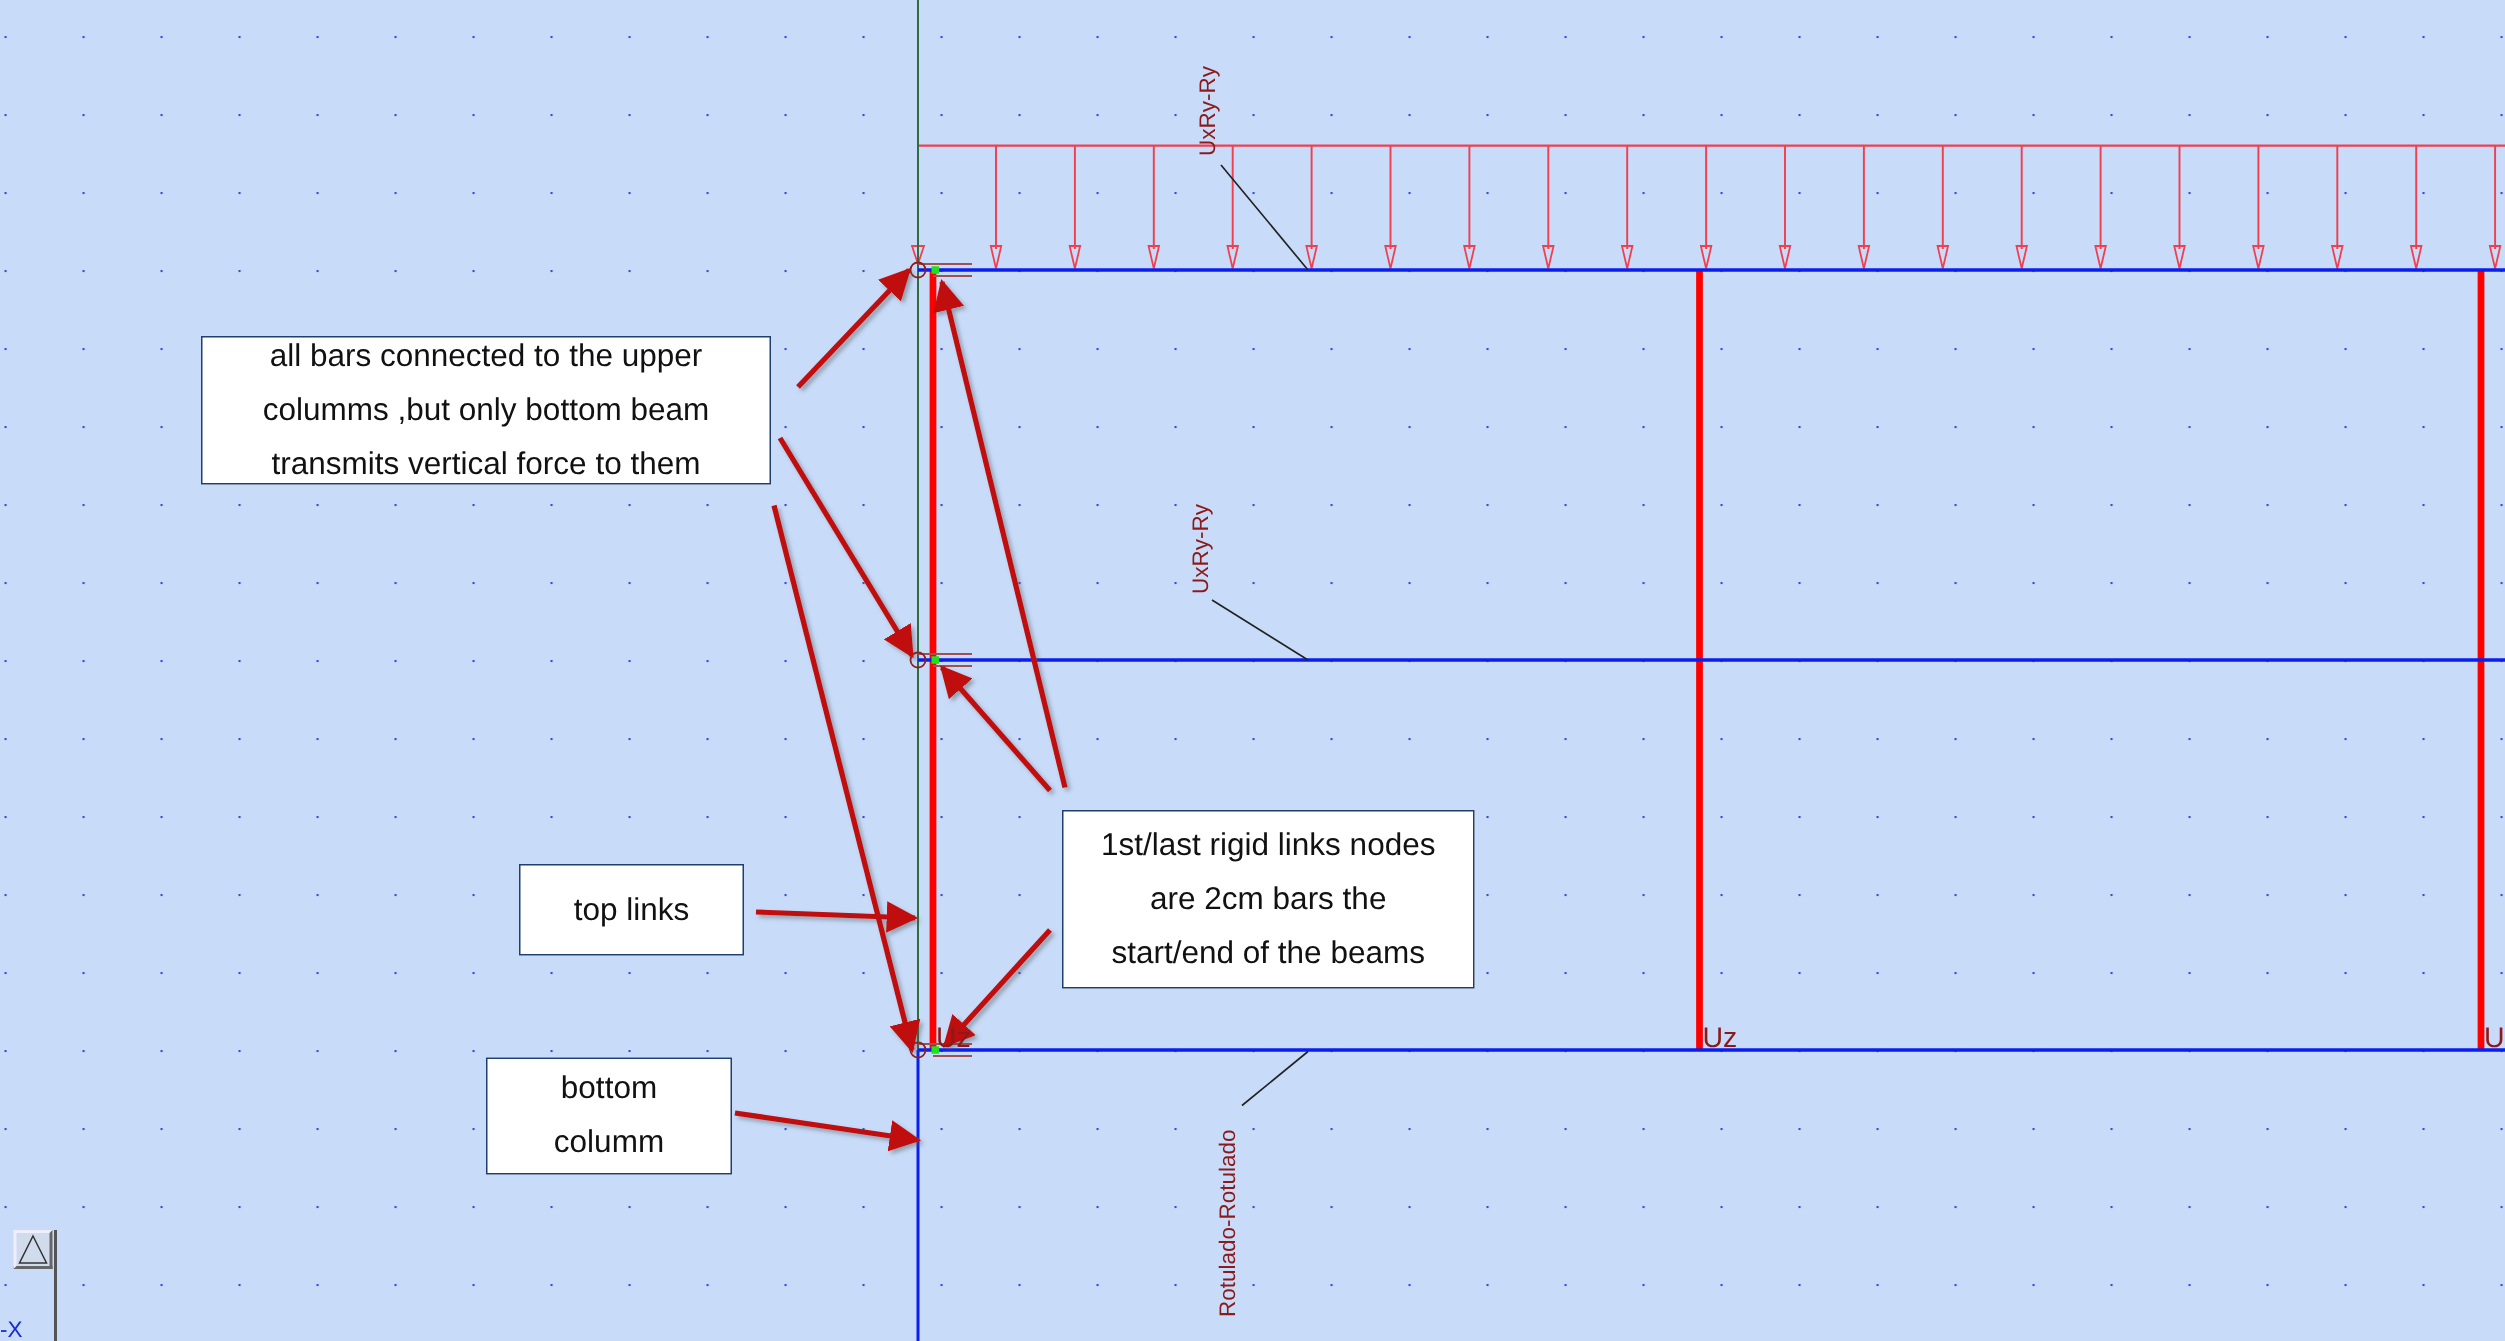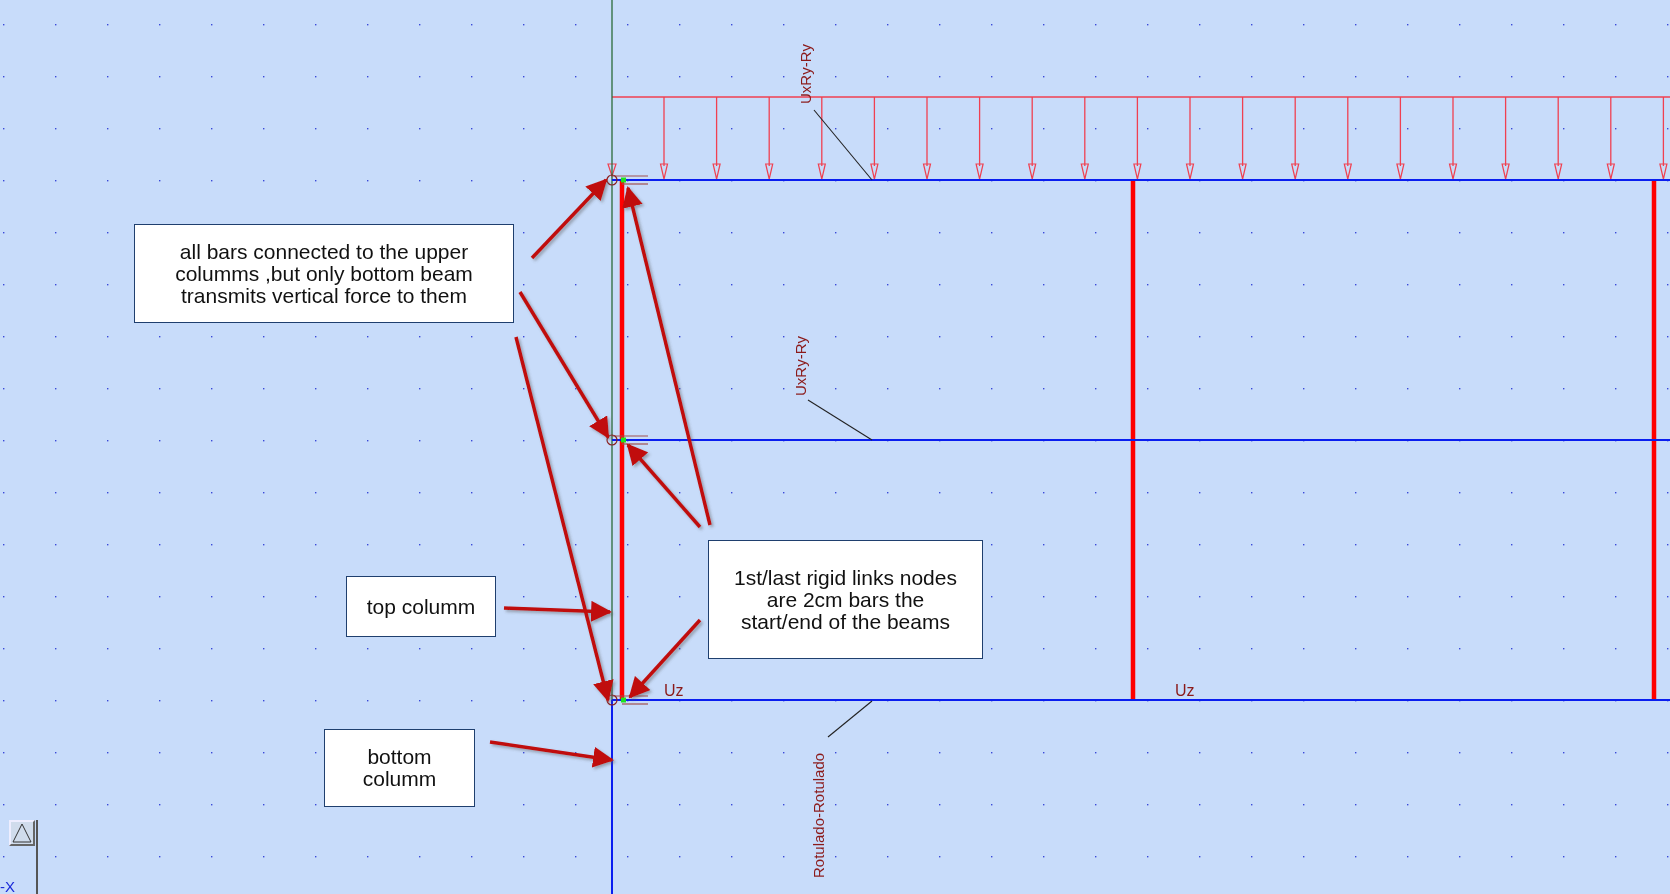--- a/index.html
+++ b/index.html
@@ -1,23 +1,23 @@
 <!DOCTYPE html>
 <html><head>
 <meta charset="utf-8">
 <style>
   html,body{margin:0;padding:0;background:#c8dcfa;}
   body{width:1670px;height:894px;overflow:hidden;position:relative;font-family:"Liberation Sans",sans-serif;}
   #canvas{position:absolute;left:0;top:0;width:1670px;height:894px;}
   .callout{position:absolute;background:#fff;border:1px solid #1f3f6e;box-sizing:border-box;
     display:flex;align-items:center;justify-content:center;text-align:center;
-    font-family:"Liberation Sans",sans-serif;font-size:21px;line-height:22px;color:#111;white-space:pre-line;}
+    font-family:"Liberation Sans",sans-serif;font-size:21px;line-height:36px;color:#111;white-space:pre-line;}
   .vlabel{position:absolute;color:#8b1a1a;font-family:"Liberation Sans",sans-serif;font-size:15px;
     transform-origin:left top;transform:rotate(-90deg);white-space:nowrap;}
-  .hlabel{position:absolute;color:#8b1a1a;font-family:"Liberation Sans",sans-serif;font-size:16px;white-space:nowrap;padding-left:40px;}
+  .hlabel{position:absolute;color:#8b1a1a;font-family:"Liberation Sans",sans-serif;font-size:19px;white-space:nowrap;}
   .viewcube{position:absolute;left:9px;top:820px;width:26px;height:26px;background:#d0dcec;border:2px solid #eef;border-right-color:#666;border-bottom-color:#666;box-sizing:border-box;}
   .axislabel{position:absolute;left:0;top:878px;color:#1a2ad8;font-size:15px;font-family:"Liberation Sans",sans-serif;}
 </style>
 </head>
 <body>
 
 <svg id="canvas" xmlns="http://www.w3.org/2000/svg" width="1670" height="894" viewBox="0 0 1670 894">
   <defs>
     <pattern id="grid" x="3" y="24" width="52" height="52" patternUnits="userSpaceOnUse">
       <rect x="0" y="0" width="1.4" height="1.4" fill="#3a4ad8"></rect>
@@ -123,22 +123,22 @@
     <div class="hlabel" style="left: 1135px; top: 682px;">Uz</div>
     <div class="hlabel" style="left: 1656px; top: 682px;">U</div>
   </div>
 <div id="callouts">
     <div class="callout" style="left: 134px; top: 224px; width: 380px; height: 99px;">all bars connected to the upper
 columms ,but only bottom beam
 transmits vertical force to them</div>
     <div class="callout" style="left: 708px; top: 540px; width: 275px; height: 119px;">1st/last rigid links nodes
 are 2cm bars the
 start/end of the beams</div>
-    <div class="callout" style="left: 346px; top: 576px; width: 150px; height: 61px;">top columm</div>
-    <div class="callout" style="left: 324px; top: 705px; width: 151px; height: 78px; margin-top: 24px;">bottom
+    <div class="callout" style="left: 346px; top: 576px; width: 150px; height: 61px;">top links</div>
+    <div class="callout" style="left: 324px; top: 705px; width: 164px; height: 78px;">bottom
 columm</div>
   </div>
 
 <div class="viewcube">
   <svg width="22" height="22" viewBox="0 0 22 22">
     <path d="M11,2 L20,20 L2,20 Z" fill="none" stroke="#333" stroke-width="1"></path>
   </svg>
 </div>
 <div style="position:absolute;left:36px;top:820px;width:2px;height:74px;background:#555;"></div>
 <div class="axislabel">-X</div>

